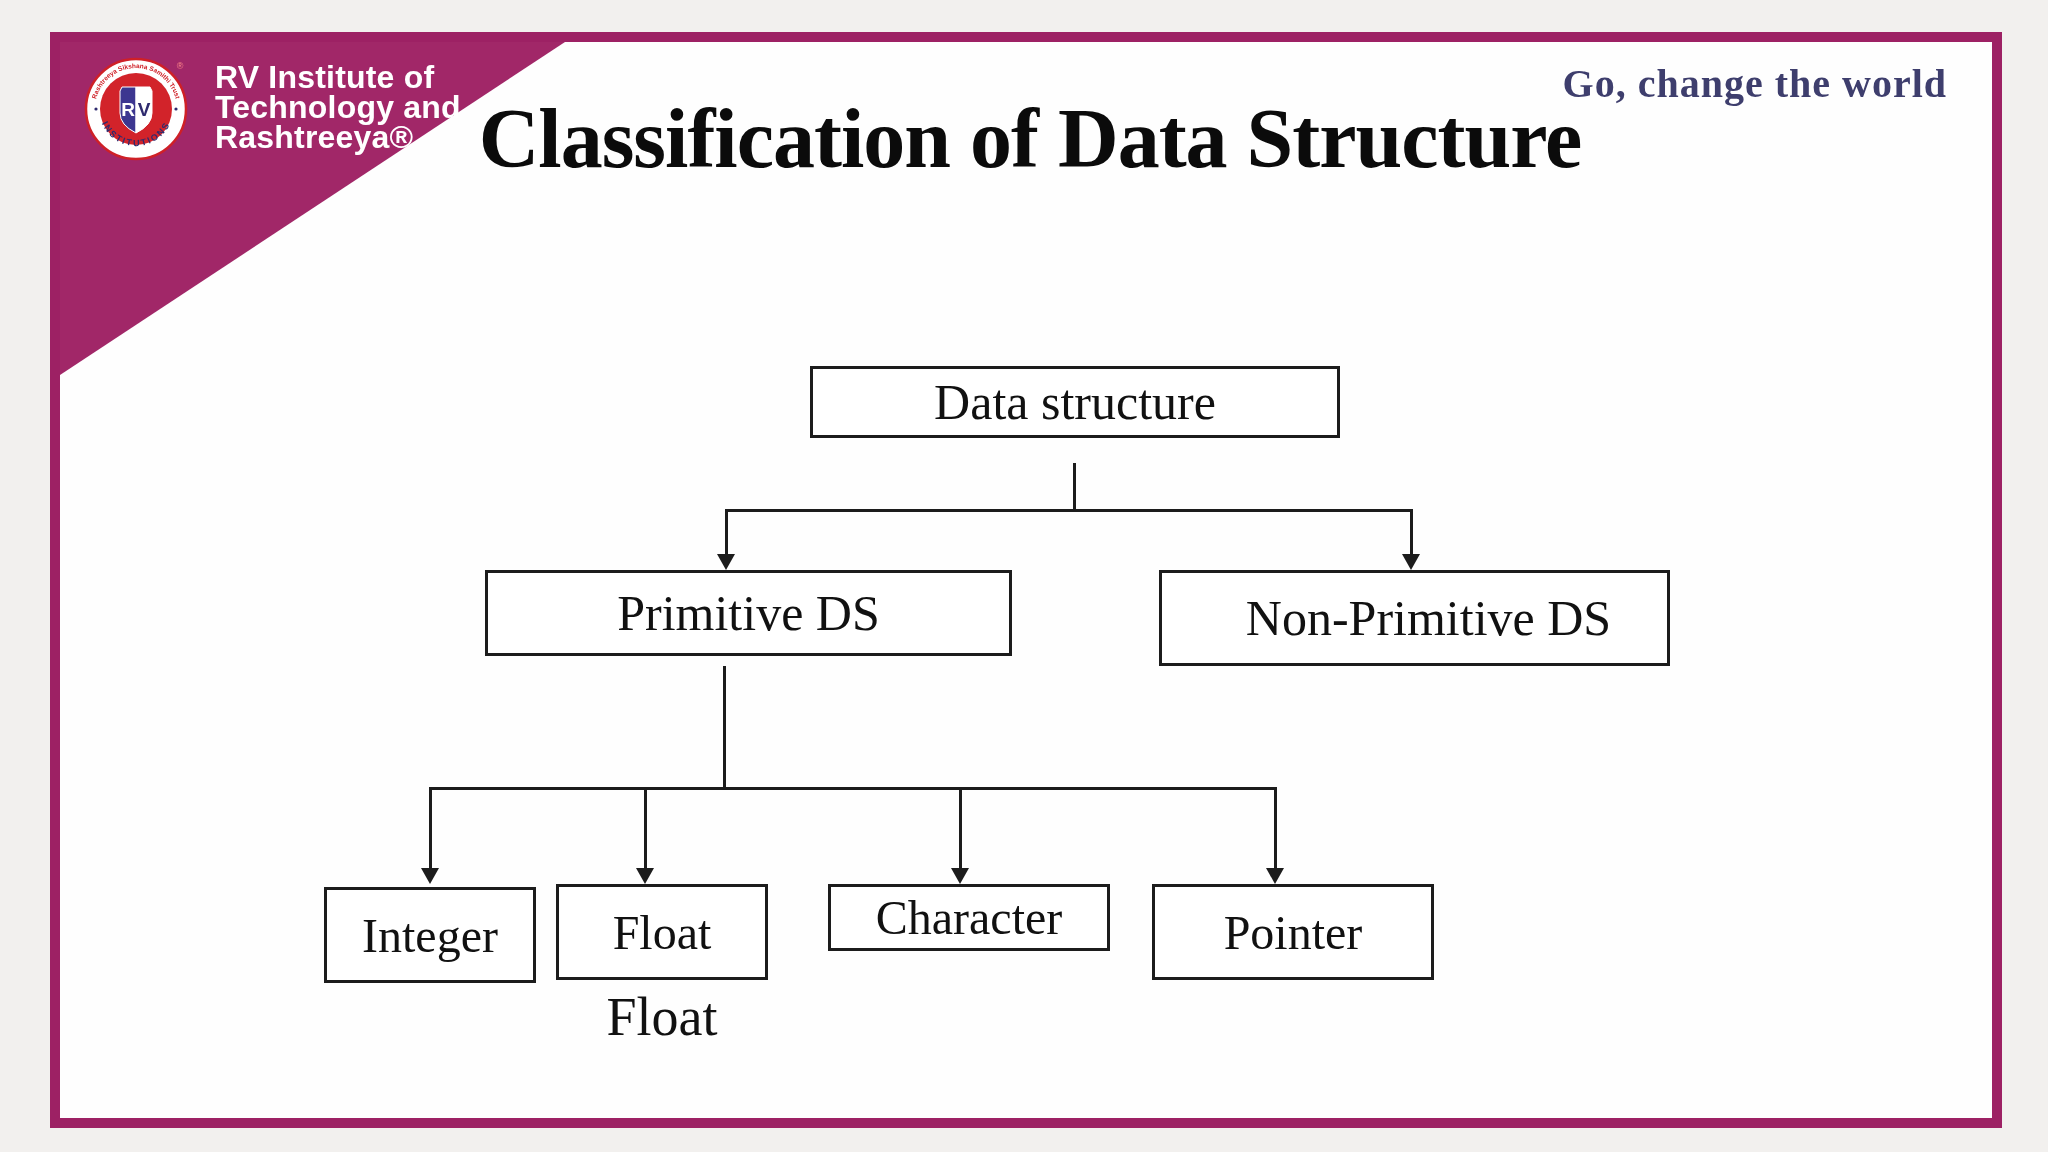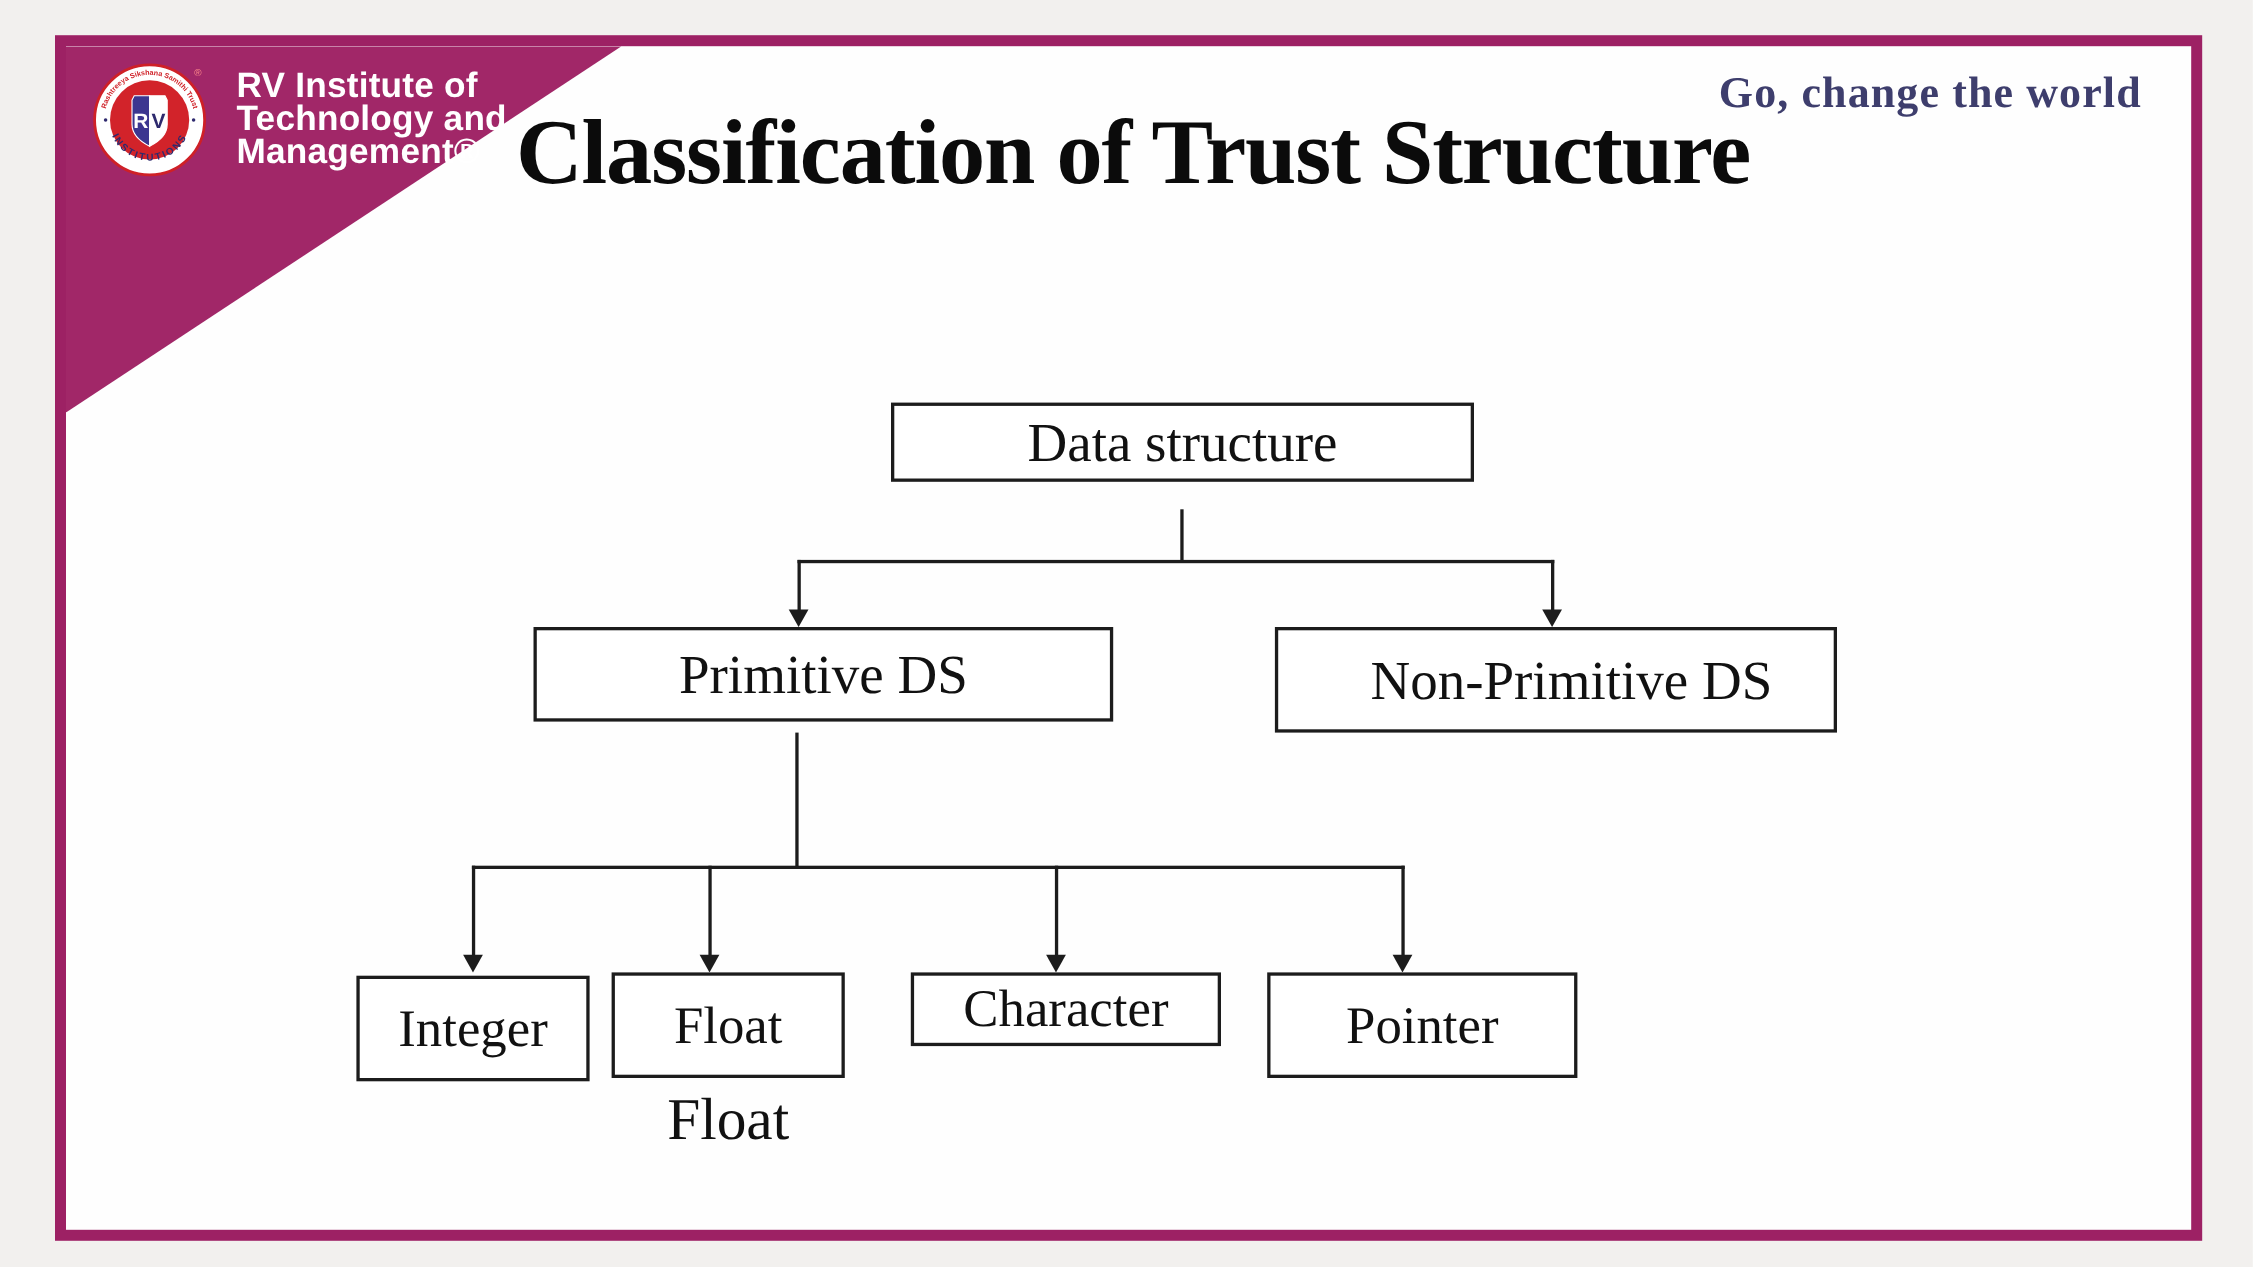--- a/index.html
+++ b/index.html
@@ -102,26 +102,26 @@
       <path d="M 52,30 L 66,30 L 68,34 L 68,56 Q 68,68 52,76 Z" fill="#ffffff" stroke="#ffffff" stroke-width="1"></path>
       <text x="44" y="59" text-anchor="middle" font-family="Liberation Sans, sans-serif" font-size="19" font-weight="bold" fill="#ffffff">R</text>
       <text x="60" y="59" text-anchor="middle" font-family="Liberation Sans, sans-serif" font-size="19" font-weight="bold" fill="#2e2a6e">V</text>
       <text x="96" y="12" text-anchor="middle" font-family="Liberation Sans, sans-serif" font-size="9" fill="#ff8a8a">®</text>
     </svg>
   </div>
 
   <div class="institute">
     <div>RV Institute of</div>
     <div>Technology and</div>
-    <div>Management®</div>
+    <div>Rashtreeya®</div>
   </div>
 
   <div class="motto">Go, change the world</div>
 
-  <h1 class="title">Classification of Trust Structure</h1>
+  <h1 class="title">Classification of Data Structure</h1>
 
   <div>
 
     <div class="node" style="left:750px;top:324px;width:530px;height:72px;">
       <span>Data structure</span>
     </div>
 
     <div class="line" style="left:1013px;top:421px;width:3px;height:47px;"></div>
     <div class="line" style="left:665px;top:467px;width:688px;height:3px;"></div>
     <div class="line" style="left:665px;top:467px;width:3px;height:46px;"></div>

